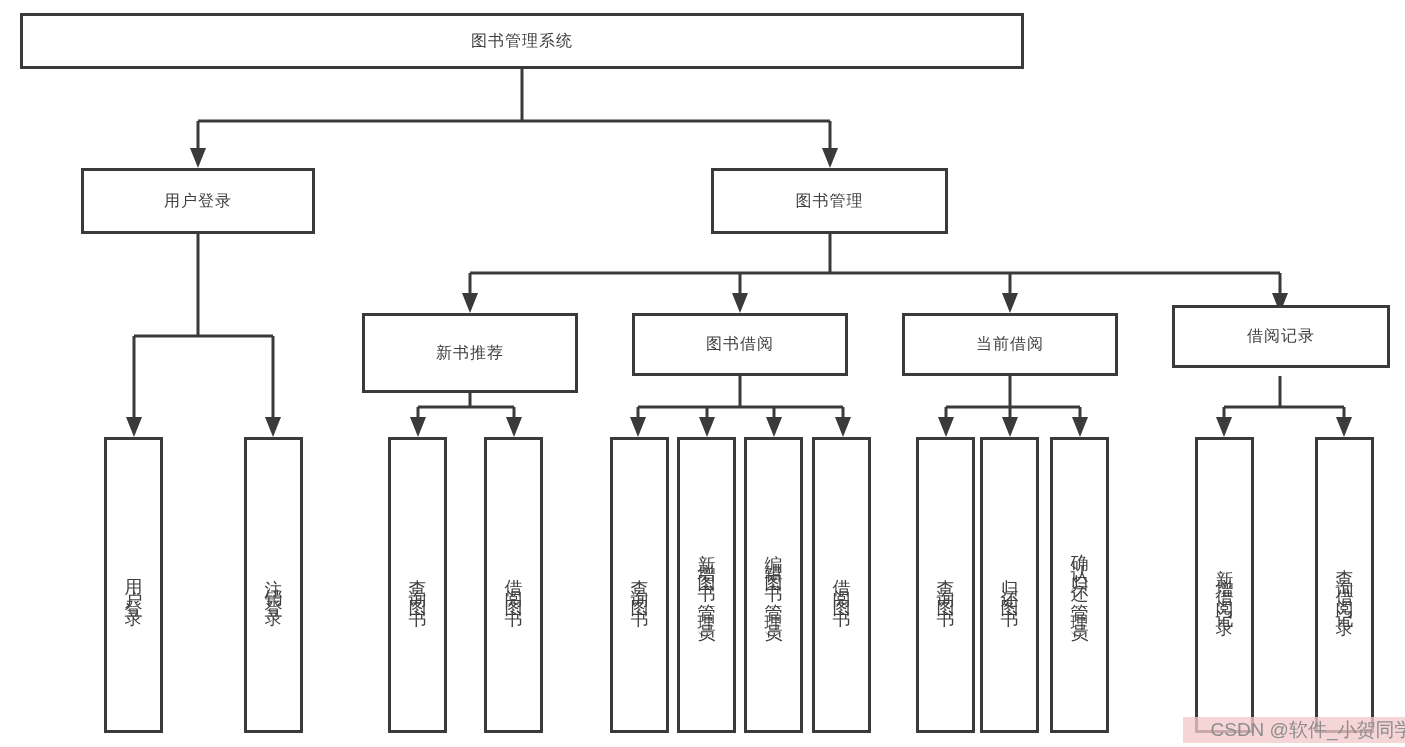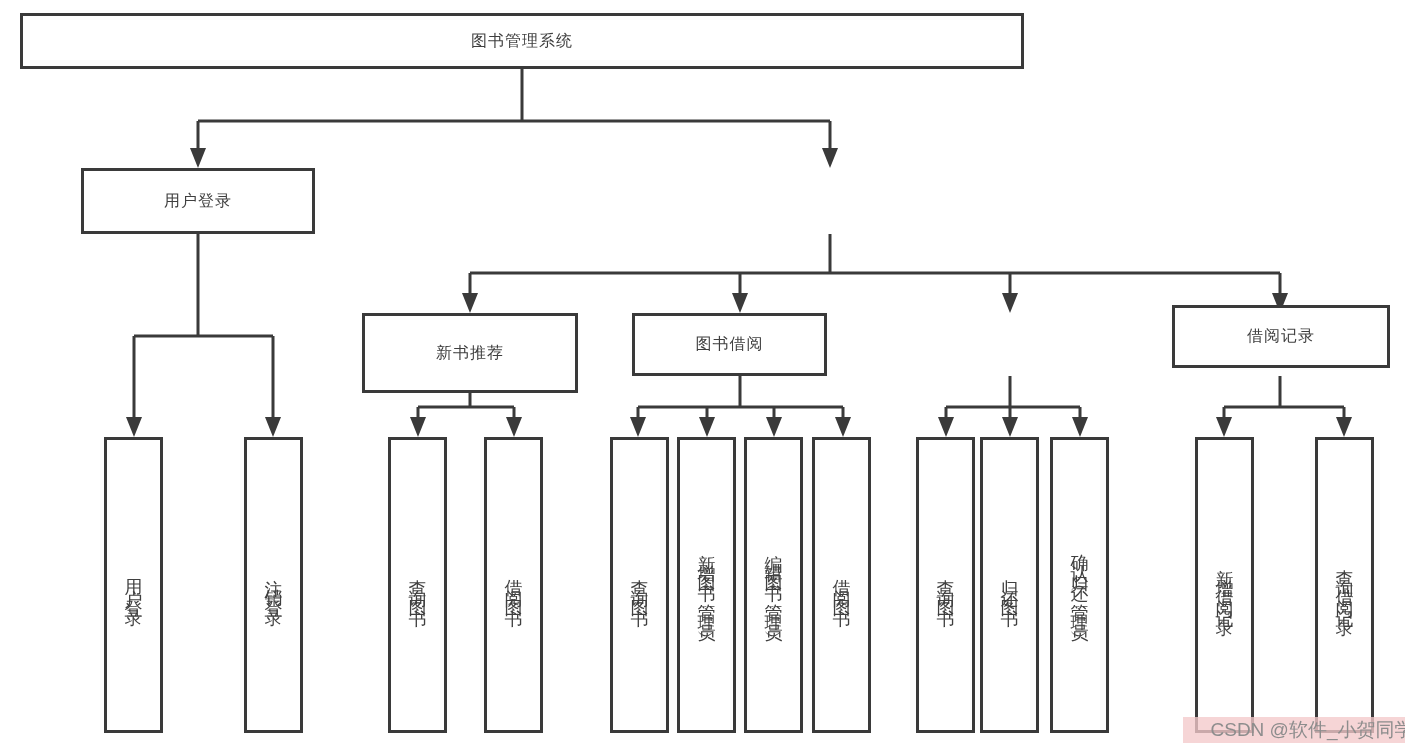--- a/index.html
+++ b/index.html
@@ -82,26 +82,32 @@
     </g>
   </svg>
 
   <div class="hbox" style="left:20px;top:13px;width:1004px;height:56px;">
     <span>图书管理系统</span>
   </div>
 
   <div class="hbox" style="left:81px;top:168px;width:234px;height:66px;">
     <span>用户登录</span>
   </div>
+  <div class="hbox" style="left:711px;top:168px;width:237px;height:66px;">
+    <span>图书管理</span>
+  </div>
 
   <div class="hbox" style="left:362px;top:313px;width:216px;height:80px;">
     <span>新书推荐</span>
   </div>
-  <div class="hbox" style="left:632px;top:313px;width:195px;height:63px;text-align:center;">
+  <div class="hbox" style="left:632px;top:313px;width:216px;height:63px;text-align:center;">
     <span>图书借阅</span>
+  </div>
+  <div class="hbox" style="left:902px;top:313px;width:216px;height:63px;">
+    <span>当前借阅</span>
   </div>
   <div class="hbox" style="left:1172px;top:305px;width:218px;height:63px;">
     <span>借阅记录</span>
   </div>
 
   <div class="vbox" style="left:104px;">
     <span class="vtext">用户登录</span>
   </div>
   <div class="vbox" style="left:244px;">
     <span class="vtext">注销登录</span>

